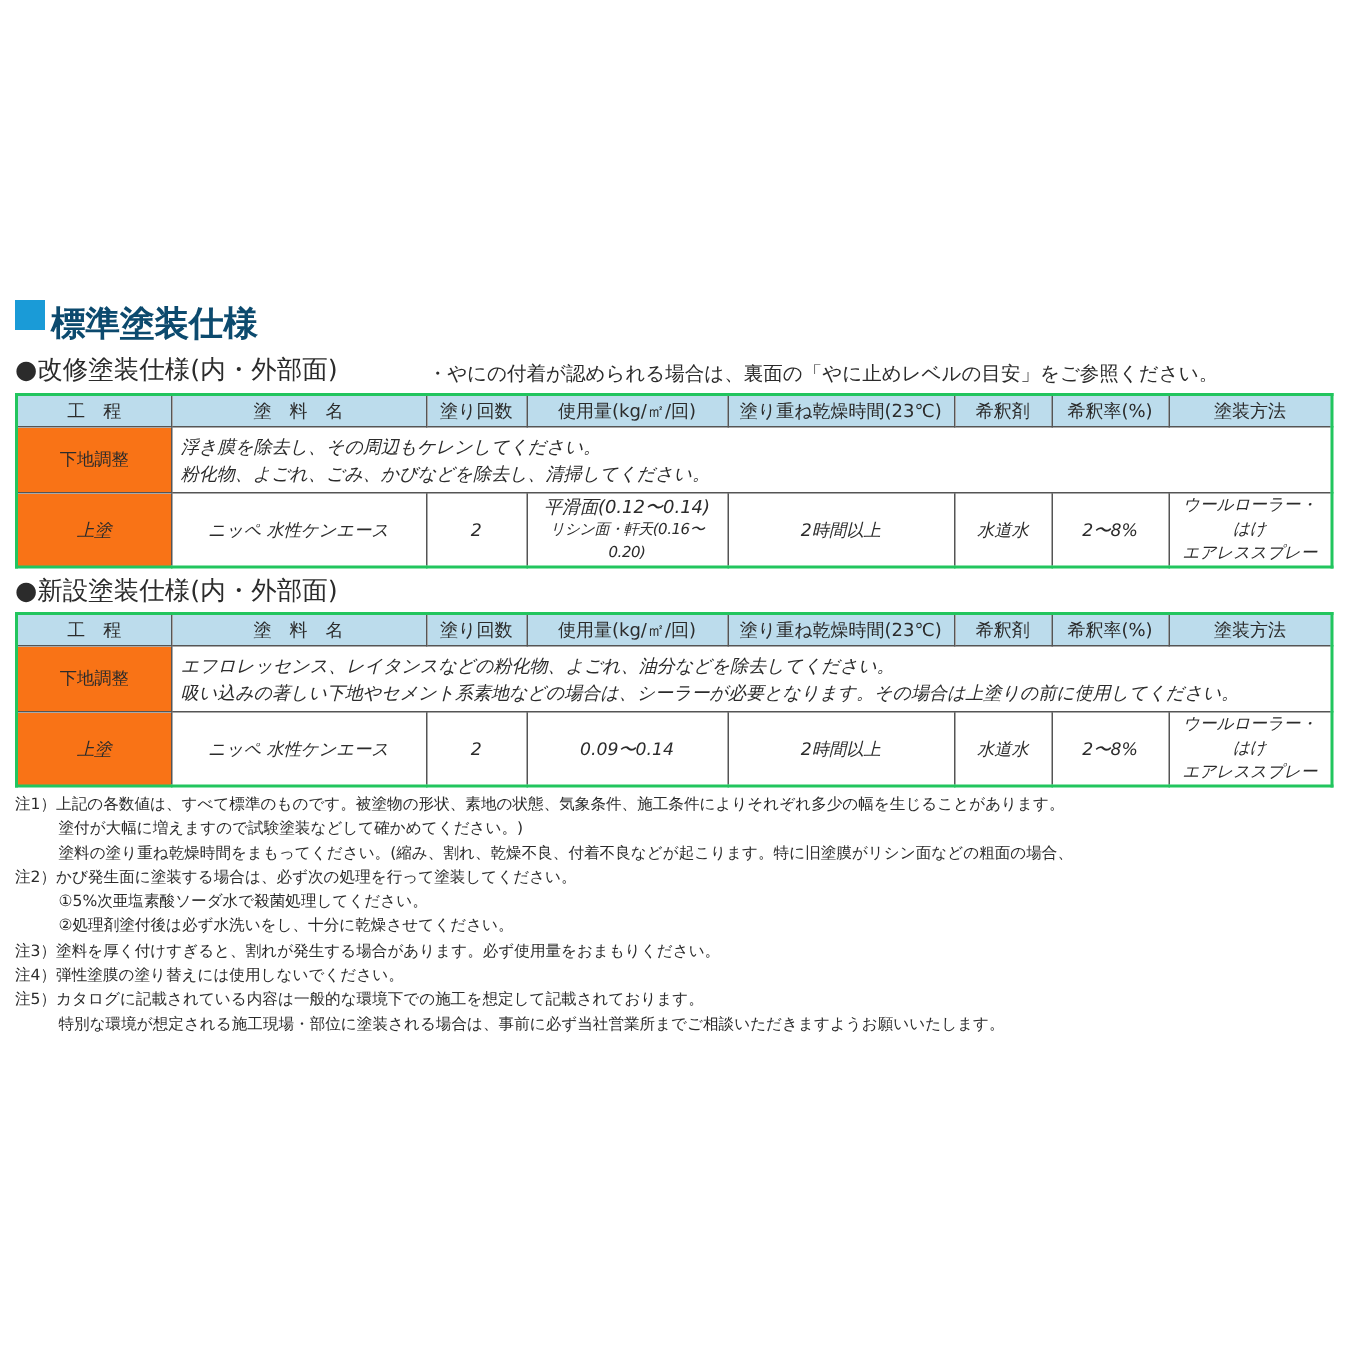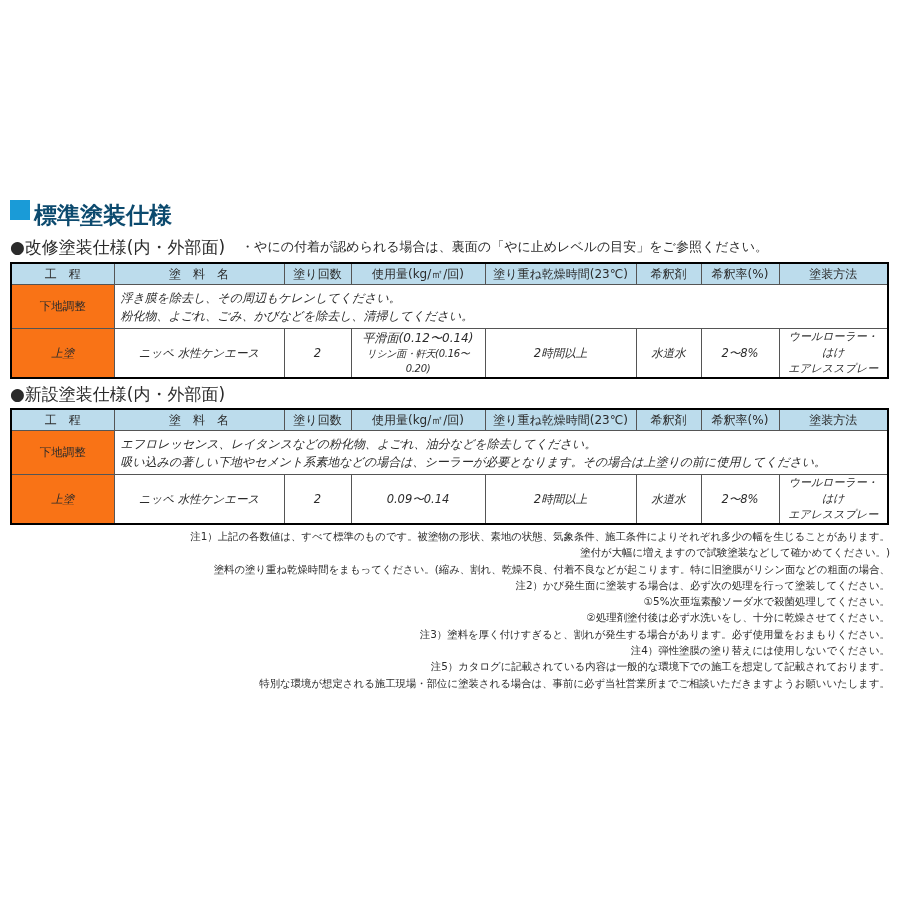--- a/index.html
+++ b/index.html
@@ -9,46 +9,47 @@
   }
   .main-title {
     position: absolute; left: 10px; top: 200px; height: 30px;
     display: flex; align-items: flex-start;
     font-size: 23px; font-weight: bold; color: #0c4a6e; letter-spacing: 0px;
   }
   .main-title .sq {
     display: inline-block; width: 20px; height: 20px; background: #1a9bd7; margin-right: 4px;
   }
   .section-title {
-    position: absolute; left: 10px; height: 22px; display: flex; align-items: center;
+    position: absolute; left: 10px; height: 22px; display: flex; align-items: flex-end;
     white-space: nowrap;
+    gap: 44px;
   }
   .section-title .st-text { font-size: 17px; color: #2b2b2b; }
   .section-title .st-note { font-size: 13px; color: #2b2b2b; margin-left: 16px; }
   table.spec {
     position: absolute; left: 10px; width: 877px; border-collapse: collapse;
     table-layout: fixed; font-size: 11.5px; color: #2b2b2b;
-    border: 2px solid #000000;
+    border: 2px solid #22c55e;
   }
   table.spec th, table.spec td {
     border: 1px solid #555; padding: 0 4px; text-align: center; vertical-align: middle;
     overflow: hidden;
   }
   table.spec th { background: #bcdcec; font-weight: normal; height: 20px; font-size: 12px; white-space: nowrap; }
   table.spec td.proc { background: #f97316; }
   table.spec tr.prep td { height: 43px; }
   table.spec tr.top td { height: 42px; font-style: italic; }
   table.spec td.prep-text { text-align: left; padding-left: 6px; line-height: 18px; font-size: 12px; font-style: italic; }
   table.spec td.usage { line-height: 15px; }
   .usage .u-main { font-size: 12px; display: block; }
   .usage .u-sub { font-size: 10px; display: block; letter-spacing: -0.3px; }
   .method { font-size: 11px; line-height: 16px; display: block; }
   .notes {
     position: absolute; left: 10px; top: 528px; width: 880px;
-    font-size: 10.4px; line-height: 16.3px; color: #2b2b2b; text-align: right;
+    font-size: 10.4px; line-height: 16.3px; color: #2b2b2b;
   }
   .note-line { white-space: nowrap; display: block; }
   .note-line.indent { padding-left: 29px; }
   .note-line.indent2 { padding-left: 29px; }
 </style>
 </head>
 <body>
 
 <div class="main-title">
   <span class="sq"></span>

